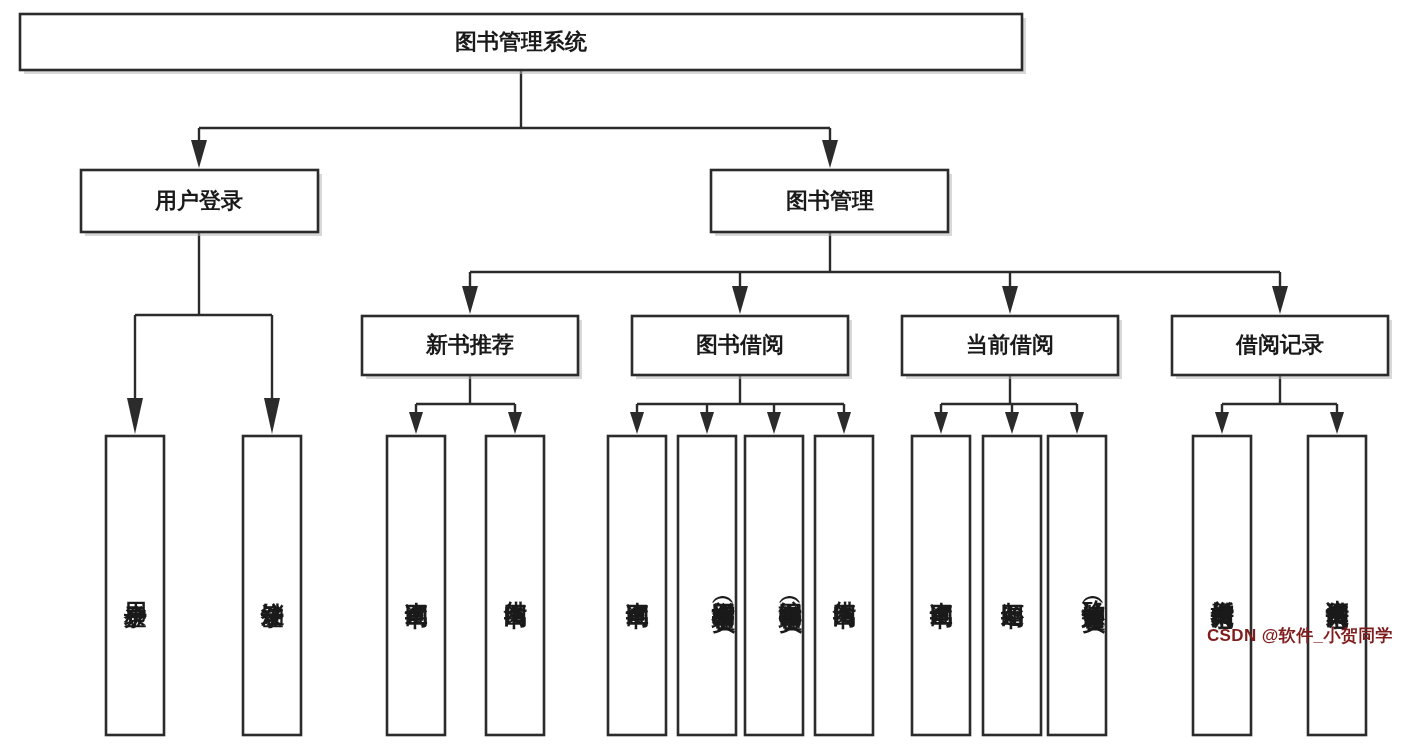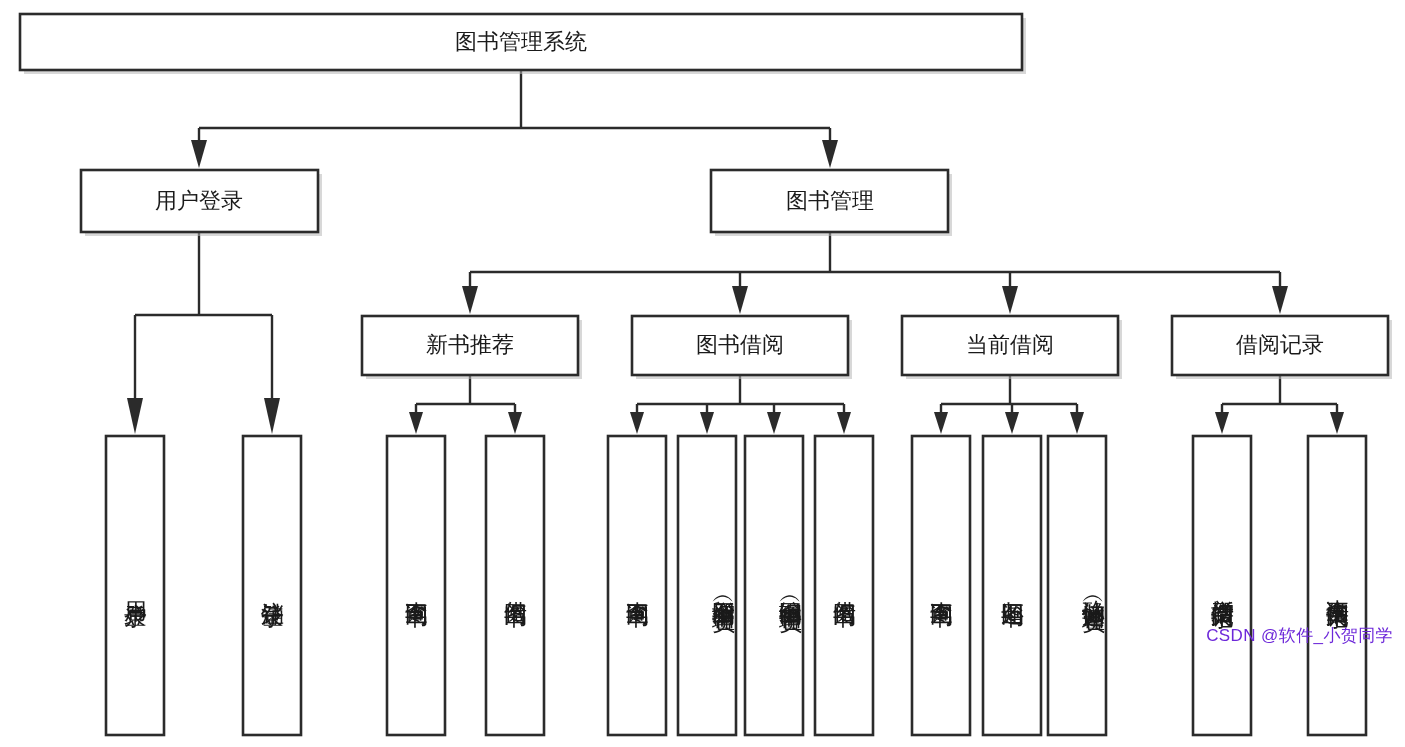--- a/index.html
+++ b/index.html
@@ -11,20 +11,21 @@
     width: 1405px;
     height: 747px;
     overflow: hidden;
     font-family: "Liberation Sans", "DejaVu Sans", sans-serif;
     position: relative;
   }
   #diagram-root {
     position: relative;
     width: 1405px;
     height: 653px;
+    font-weight: bold;
   }
   svg#flow {
     position: absolute;
     left: 0;
     top: 0;
     width: 1405px;
     height: 747px;
     display: block;
   }
   .node-box {
@@ -71,21 +72,21 @@
   }
   .leaf-label.mid {
     align-items: center;
   }
   .watermark {
     position: absolute;
     right: 12px;
     bottom: 6px;
     font-family: "Liberation Sans", "DejaVu Sans", sans-serif;
     font-size: 17px;
-    color: #6d28d9;
+    color: #7f1d1d;
     letter-spacing: 0.4px;
     white-space: nowrap;
   }
 </style>
 </head>
 <body>
 
 <div id="diagram-root">
 
   <svg id="flow" viewBox="0 0 1405 747">

